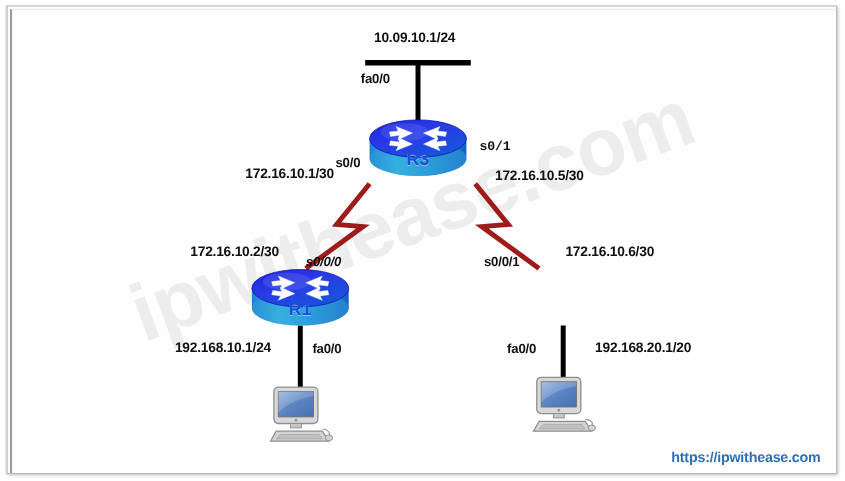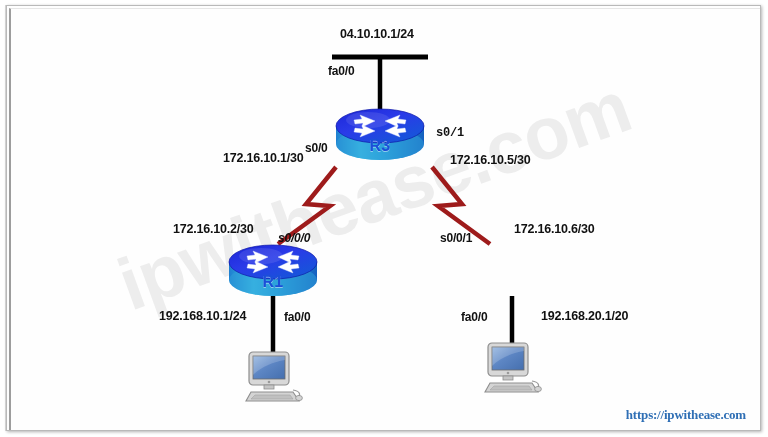--- a/index.html
+++ b/index.html
@@ -98,21 +98,21 @@
 
   
   .pc { position: absolute; width: 62px; height: 56px; }
   .pc svg { display: block; }
 
   
   .url {
     position: absolute;
     right: 22px;
     bottom: 14px;
-    font-family: Liberation Serif, serif;
+    font-family: Liberation Sans, sans-serif;
     font-size: 13px;
     font-weight: bold;
     color: #2f6fb5;
     letter-spacing: -0.2px;
     white-space: nowrap;
   }
 </style>
 </head>
 <body>
 
@@ -221,21 +221,21 @@
       <path d="M10,25 C18,17 30,12 42,10 L42,6 L10,6 Z" fill="#ffffff" opacity="0.18"></path>
       <circle cx="26" cy="32" r="1.3" fill="#9a9a9a"></circle>
       <rect x="21" y="35" width="10" height="4" fill="#c6c6c6" stroke="#8e8e8e" stroke-width="0.8"></rect>
       <path d="M8,42 L50,42 L56,51 L3,51 Z" fill="#d4d4d4" stroke="#8e8e8e" stroke-width="1.1"></path>
       <path d="M12,45 L47,45 L50,49 L8,49 Z" fill="#c0c0c0" stroke="#a2a2a2" stroke-width="0.6"></path>
       <path d="M50,40 C57,41 58,45 55,47" fill="none" stroke="#9a9a9a" stroke-width="1.1"></path>
       <ellipse cx="56" cy="48" rx="3.4" ry="2.6" fill="#d4d4d4" stroke="#8e8e8e" stroke-width="0.8"></ellipse>
     </svg>
   </div>
 
-  <div class="lbl lbl-ip" style="left:340px; top:27px;">04.10.10.1/24</div>
+  <div class="lbl lbl-ip" style="left:340px; top:27px;">10.09.10.1/24</div>
   <div class="lbl lbl-if" style="left:328px; top:64px;">fa0/0</div>
 
   <div class="lbl lbl-if" style="left:305px; top:141px;">s0/0</div>
   <div class="lbl lbl-if" style="left:436px; top:126px;font-family:Liberation Mono, monospace;">s0/1</div>
 
   <div class="lbl lbl-ip" style="left:223px; top:151px;text-align:right;">172.16.10.1/30</div>
   <div class="lbl lbl-ip" style="left:450px; top:153px;">172.16.10.5/30</div>
 
   <div class="lbl lbl-ip" style="left:173px; top:222px;">172.16.10.2/30</div>
   <div class="lbl lbl-if" style="left:278px; top:231px;font-style:italic;">s0/0/0</div>

